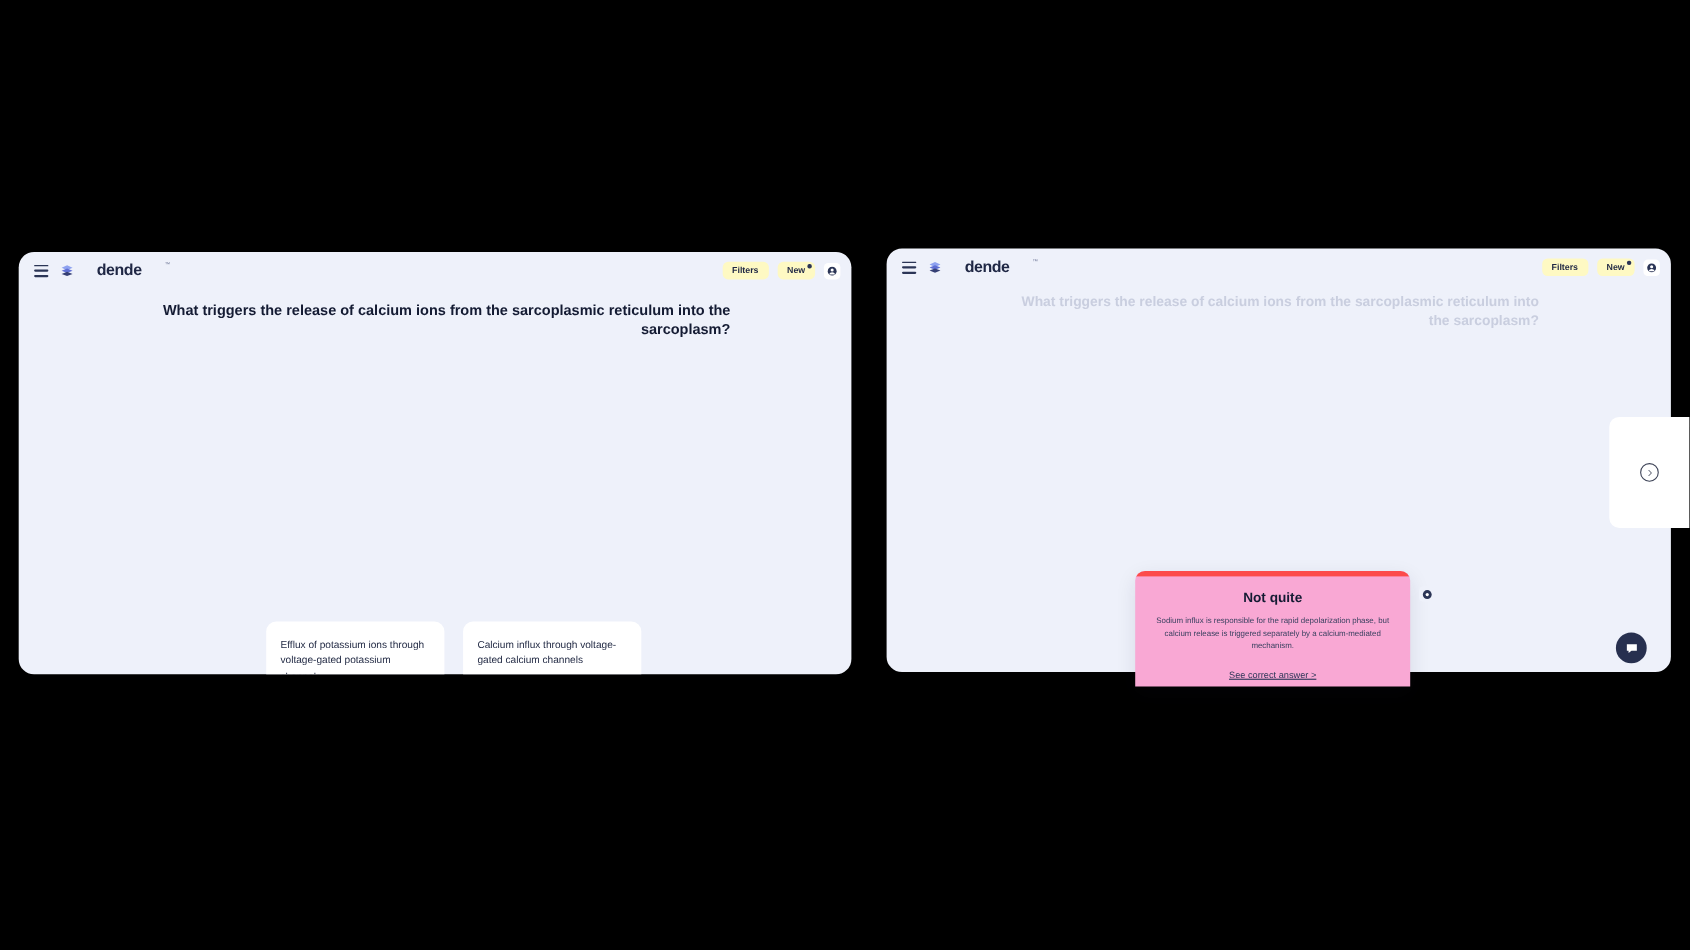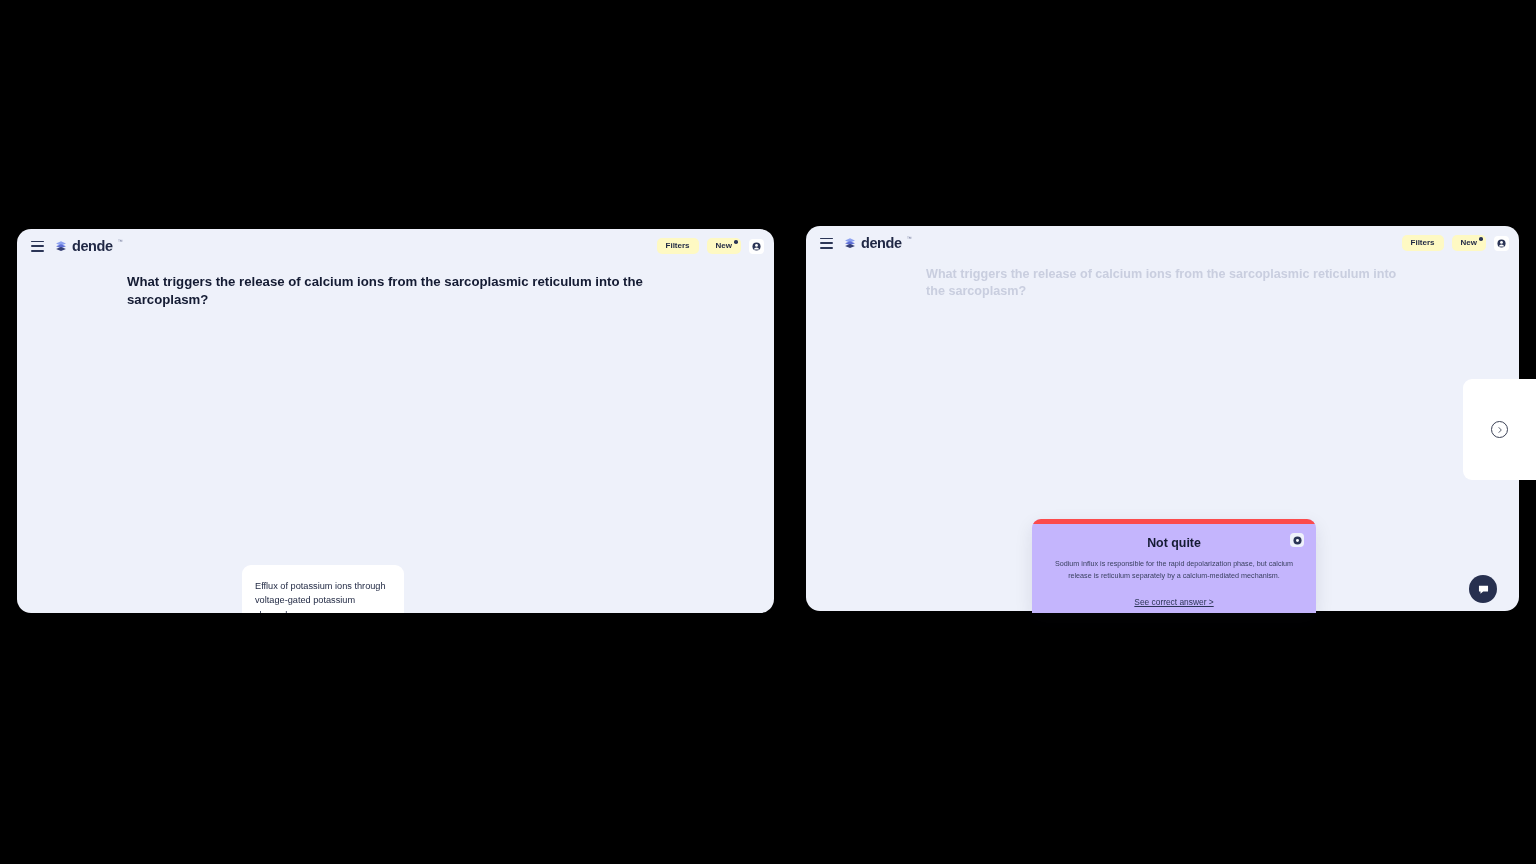--- a/index.html
+++ b/index.html
@@ -27,21 +27,21 @@
     display: flex; align-items: center;
     padding: 0 10px 0 14px;
   }
   .topbar-left { display: flex; align-items: center; gap: 11px; }
   .topbar-right { margin-left: auto; display: flex; align-items: center; gap: 8px; }
 
   .hamburger { width: 13px; height: 11px; display: flex; flex-direction: column;
                justify-content: space-between; cursor: pointer; }
   .hamburger i { display: block; height: 1.6px; width: 100%; background: #2b3556; border-radius: 2px; }
 
-  .brand { display: flex; align-items: center; gap: 5px; }
+  .brand { display: flex; align-items: center; gap: 21px; }
   .brand-mark { width: 12px; height: 12px; display: block; }
   .brand-word {
     font-size: 14.5px; font-weight: 700; color: #1f2744;
     letter-spacing: -0.4px; line-height: 1;
   }
   .brand-tm { font-size: 5px; color: #6b7394; position: relative; top: -5px; letter-spacing: 0; }
 
   .chip {
     background: #fef9c3;
     border-radius: 5px;
@@ -61,21 +61,21 @@
     width: 15px; height: 15px; border-radius: 4px;
     background: #ffffff;
     display: flex; align-items: center; justify-content: center;
     cursor: pointer;
   }
   .avatar-glyph { width: 9px; height: 9px; display: block; }
 
   
   .question {
     position: absolute;
-    text-align: left;
+    text-align: right;
     font-weight: 700;
     color: #141b33;
     line-height: 1.35;
   }
   .panel-left .question {
     left: 110px; right: 110px; top: 44px;
     font-size: 13.2px;
   }
   .panel-right .question {
     left: 120px; right: 120px; top: 40px;
@@ -102,22 +102,22 @@
     color: #232b45;
     min-height: 68px;
     display: flex; align-items: flex-start;
     cursor: pointer;
   }
 
   
   .modal {
     position: absolute;
     left: 1032px; top: 519px;
-    width: 284px;
-    background: #c4b5fd;
+    width: 250px;
+    background: #f9a8d4;
     border-radius: 9px 9px 0 0;
     overflow: hidden;
     box-shadow: 0 6px 18px rgba(25,32,60,0.10);
   }
   .modal-accent { height: 5px; background: #fc4b4b; }
   .modal-body { padding: 12px 16px 0; text-align: center; }
   .modal-title {
     font-size: 12.4px; font-weight: 700; color: #141b33;
     margin-bottom: 8px;
   }
@@ -209,20 +209,21 @@
             <path d="M3.2 13.4c0.7-2.5 2.6-3.7 4.8-3.7s4.1 1.2 4.8 3.7z" fill="#ffffff"></path>
           </svg>
         </div>
       </div>
     </div>
 
     <div class="question">What triggers the release of calcium ions from the sarcoplasmic reticulum into the sarcoplasm?</div>
 
     <div class="answers">
       <div class="answer">Efflux of potassium ions through voltage-gated potassium channels</div>
+      <div class="answer">Calcium influx through voltage-gated calcium channels</div>
 
     </div>
 
   </div>
 
   <div class="panel panel-right">
 
     <div class="topbar">
       <div class="topbar-left">
         <div class="hamburger">
@@ -264,21 +265,21 @@
       <svg class="chat-glyph" viewBox="0 0 16 16">
         <path d="M2.4 3.4h11.2v7.1H7.6L4.3 13.1v-2.6H2.4z" fill="#ffffff"></path>
       </svg>
     </div>
   </div>
 
   <div class="modal">
     <div class="modal-accent"></div>
     <div class="modal-body">
       <div class="modal-title">Not quite</div>
-      <div class="modal-text">Sodium influx is responsible for the rapid depolarization phase, but calcium release is reticulum separately by a calcium-mediated mechanism.</div>
+      <div class="modal-text">Sodium influx is responsible for the rapid depolarization phase, but calcium release is triggered separately by a calcium-mediated mechanism.</div>
       <span class="modal-link">See correct answer &gt;</span>
     </div>
   </div>
 
   <div class="modal-close">
     <svg class="modal-close-glyph" viewBox="0 0 16 16">
       <circle cx="8" cy="8" r="7.2" fill="#2b3556"></circle>
       <circle cx="8" cy="8" r="2.6" fill="#ffffff"></circle>
     </svg>
   </div>

